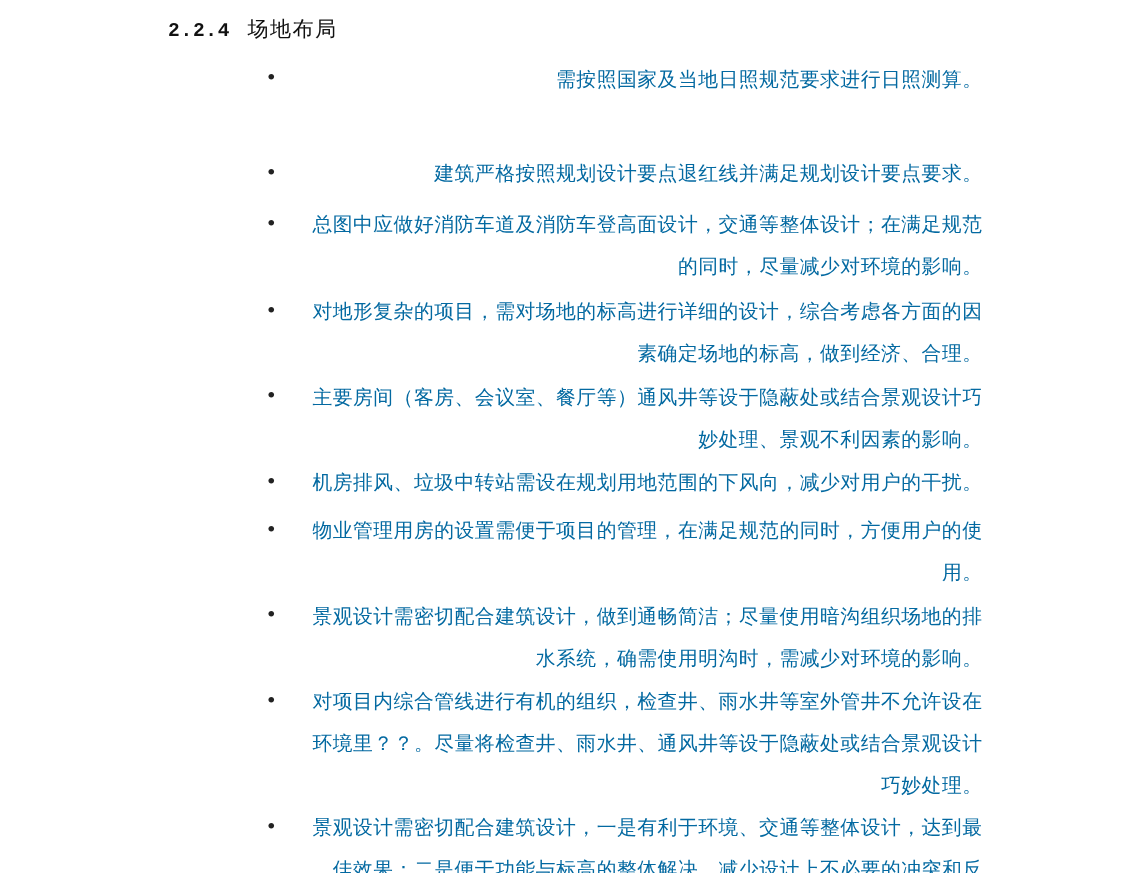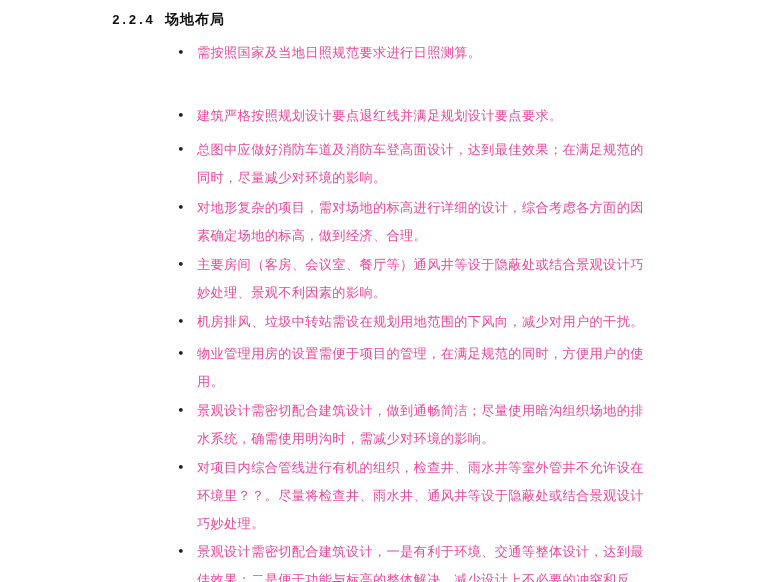--- a/index.html
+++ b/index.html
@@ -35,21 +35,21 @@
     .heading-number {
       font-family: "Liberation Mono", "DejaVu Sans Mono", monospace;
       font-size: 13px;
       font-weight: bold;
       width: 53px;
       letter-spacing: 0.5px;
     }
     .heading-title {
       font-family: "DejaVu Sans", sans-serif;
       font-size: 14px;
-      font-weight: bold;
+      font-weight: normal;
       letter-spacing: 1px;
     }
     .bullet-list {
       position: absolute;
       left: 0;
       top: 0;
       margin: 0;
       padding: 0;
       list-style: none;
     }
@@ -64,23 +64,24 @@
       flex: 0 0 20px;
       font-size: 13px;
       line-height: 28px;
       color: #222;
     }
     .bullet-text {
       width: 458px;
       font-family: Liberation Serif, serif;
       font-size: 13.2px;
       line-height: 28px;
-      color: #ec4899;
+      color: #0369a1;
       letter-spacing: 0.35px;
       word-break: break-all;
+      text-align: right;
     }
   </style>
 </head>
 <body>
 
 <div class="page">
 
   <div class="heading">
     <span class="heading-number">2.2.4</span>
     <span class="heading-title">场地布局</span>
@@ -90,21 +91,21 @@
     <li class="bullet-item" style="top: 39px;">
       <span class="bullet-dot">•</span>
       <span class="bullet-text">需按照国家及当地日照规范要求进行日照测算。</span>
     </li>
     <li class="bullet-item" style="top: 102px;">
       <span class="bullet-dot">•</span>
       <span class="bullet-text">建筑严格按照规划设计要点退红线并满足规划设计要点要求。</span>
     </li>
     <li class="bullet-item" style="top: 136px;">
       <span class="bullet-dot">•</span>
-      <span class="bullet-text">总图中应做好消防车道及消防车登高面设计，达到最佳效果；在满足规范的同时，尽量减少对环境的影响。</span>
+      <span class="bullet-text">总图中应做好消防车道及消防车登高面设计，交通等整体设计；在满足规范的同时，尽量减少对环境的影响。</span>
     </li>
     <li class="bullet-item" style="top: 194px;">
       <span class="bullet-dot">•</span>
       <span class="bullet-text">对地形复杂的项目，需对场地的标高进行详细的设计，综合考虑各方面的因素确定场地的标高，做到经济、合理。</span>
     </li>
     <li class="bullet-item" style="top: 251px;">
       <span class="bullet-dot">•</span>
       <span class="bullet-text">主要房间（客房、会议室、餐厅等）通风井等设于隐蔽处或结合景观设计巧妙处理、景观不利因素的影响。</span>
     </li>
     <li class="bullet-item" style="top: 308px;">

